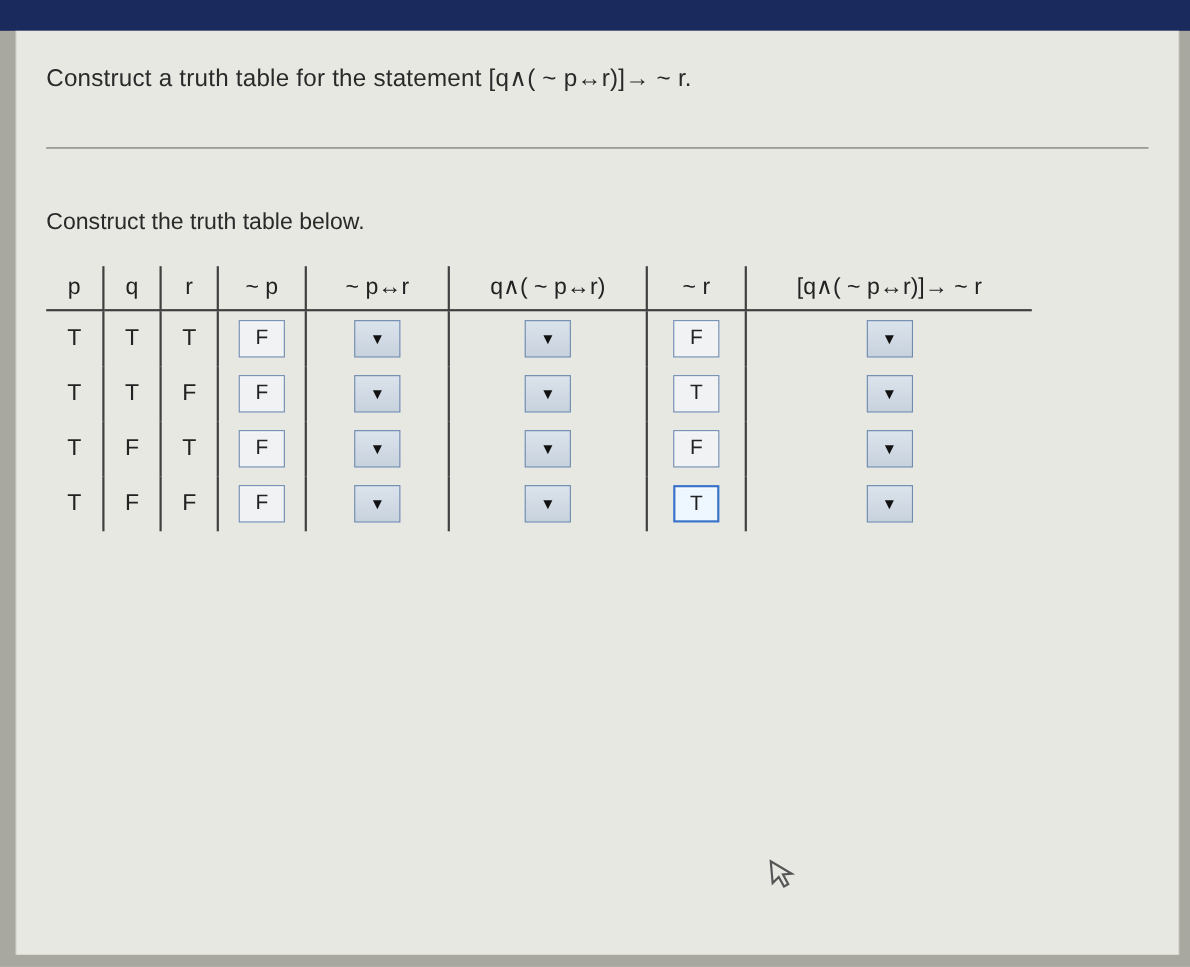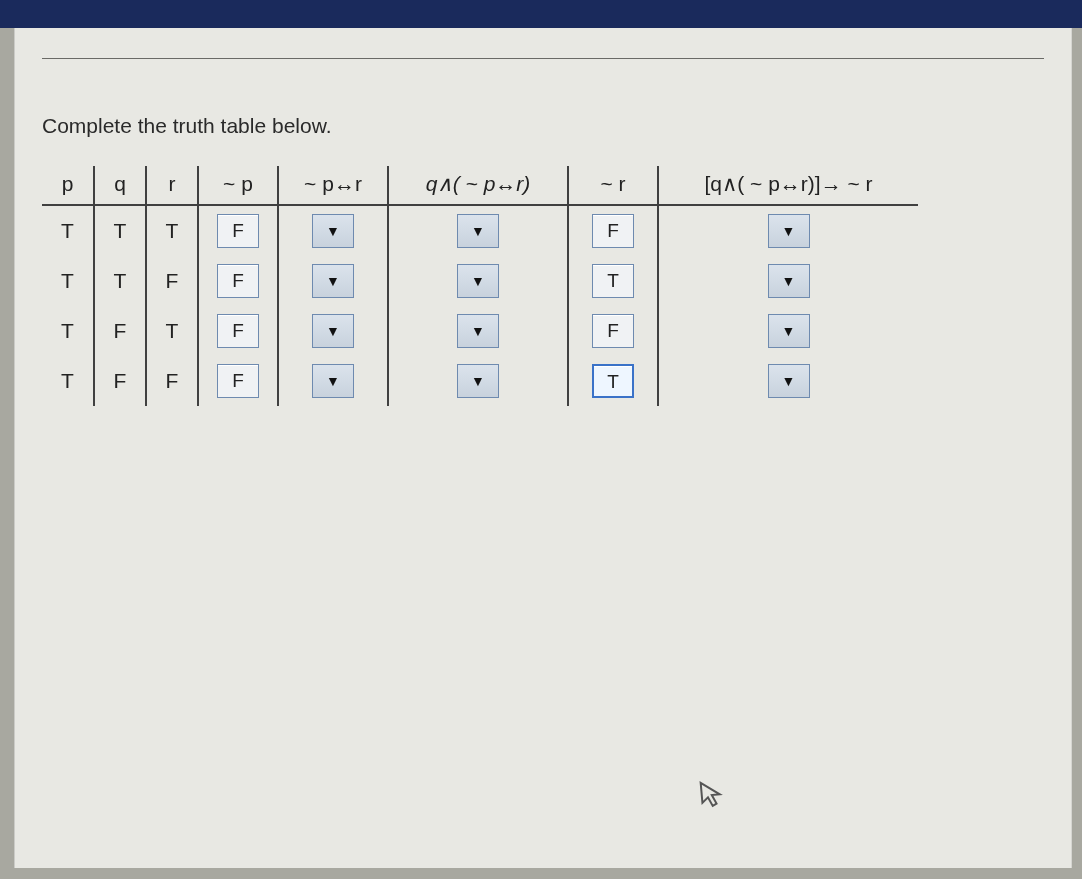--- a/index.html
+++ b/index.html
@@ -55,22 +55,22 @@
       border-bottom: 2px solid #404040;
       padding: 6px 10px 8px 10px;
     }
     .truth-table td {
       padding: 8px 6px;
     }
     .col-sep { border-right: 2px solid #404040; }
     .dbl-sep-l { border-left: 2px solid #404040; }
     .w-small { width: 52px; }
     .w-notp  { width: 80px; }
-    .w-bic   { width: 110px; }
-    .w-conj  { width: 180px; font-style: italic; }
+    .w-bic   { width: 130px; }
+    .w-conj  { width: 180px; }
     .w-notr  { width: 90px; }
     .w-final { width: 260px; margin-left: 28px; }
 
     .valbox {
       display: inline-block;
       min-width: 42px;
       height: 34px;
       line-height: 32px;
       border: 1px solid #6e8aaf;
       background: #f0f2f4;
@@ -105,24 +105,25 @@
       pointer-events: none;
     }
   </style>
 </head>
 <body>
 
 <div class="topbar"></div>
 
 <div class="content-area">
 
+  <div class="instruction">Construct a truth table for the statement [q∧( ~ p↔r)]→ ~ r.</div>
 
   <div class="divider"></div>
 
-  <div class="subinstruction">Complete the truth table below.</div>
+  <div class="subinstruction">Construct the truth table below.</div>
 
   <table class="truth-table">
     <thead>
       <tr>
         <th class="w-small col-sep">p</th>
         <th class="w-small col-sep">q</th>
         <th class="w-small col-sep">r</th>
         <th class="w-notp col-sep dbl-sep-l">~ p</th>
         <th class="w-bic col-sep dbl-sep-l">~ p↔r</th>
         <th class="w-conj col-sep">q∧( ~ p↔r)</th>

